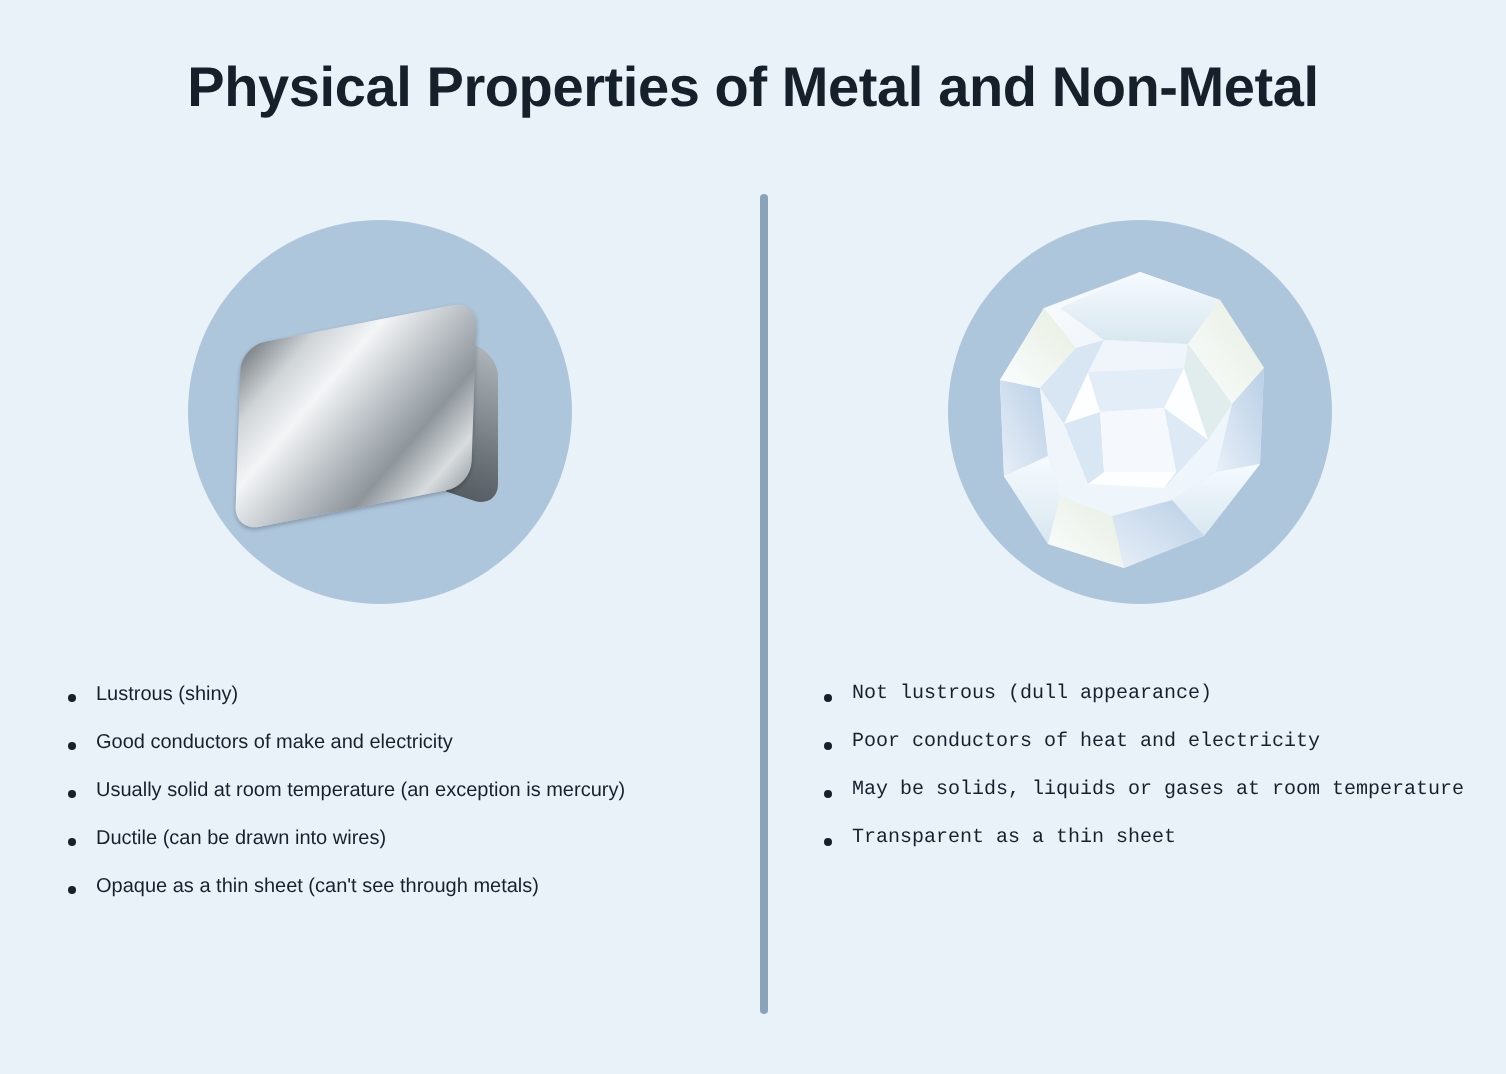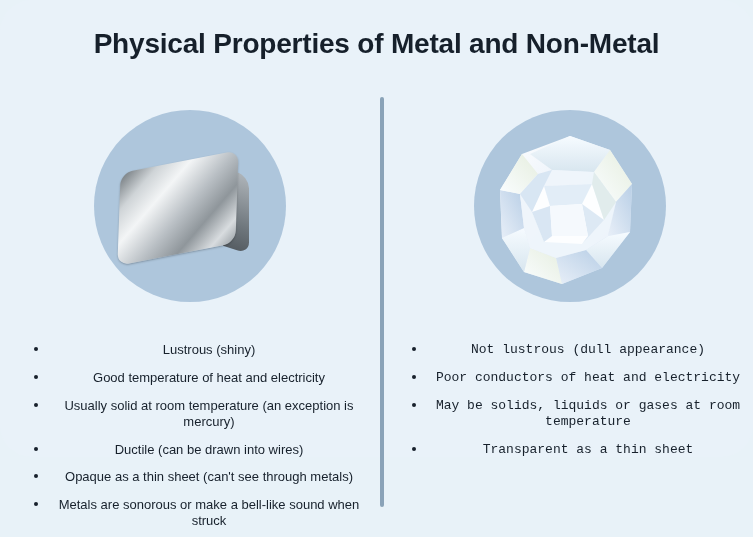--- a/index.html
+++ b/index.html
@@ -121,25 +121,24 @@
   .list {
     margin: 0;
     padding: 0;
     list-style: none;
   }
   .col-left .list { margin-left: 24px; margin-top: 22px; }
   .col-right .list { margin-left: 22px; margin-top: 22px; }
   .list li {
     position: relative;
     padding-left: 14px;
-    font-size: 13px;
+    font-size: 10px;
     color: #17212c;
     margin-bottom: 11.5px;
     line-height: 1.25;
-    text-align: center;
   }
   .list li::before {
     content: "";
     position: absolute;
     left: 0;
     top: 5px;
     width: 4px;
     height: 4px;
     border-radius: 50%;
     background: #17212c;
@@ -158,25 +157,24 @@
     <div class="circle-wrap">
       <div class="circle"></div>
       <div class="metal-shape">
         <div class="metal-side"></div>
         <div class="metal-front"></div>
         <div class="metal-top"></div>
       </div>
     </div>
     <ul class="list">
       <li>Lustrous (shiny)</li>
-      <li>Good temperature of heat and electricity</li>
+      <li>Good conductors of make and electricity</li>
       <li>Usually solid at room temperature (an exception is mercury)</li>
       <li>Ductile (can be drawn into wires)</li>
       <li>Opaque as a thin sheet (can't see through metals)</li>
-      <li>Metals are sonorous or make a bell-like sound when struck</li>
     </ul>
   </div>
 
   <div class="column col-right">
     <div class="circle-wrap">
       <div class="circle"></div>
       <div class="diamond-shape">
         <svg width="160" height="160" viewBox="0 0 160 160" aria-hidden="true">
           <defs>
             <linearGradient id="g1" x1="0" y1="0" x2="1" y2="1">

